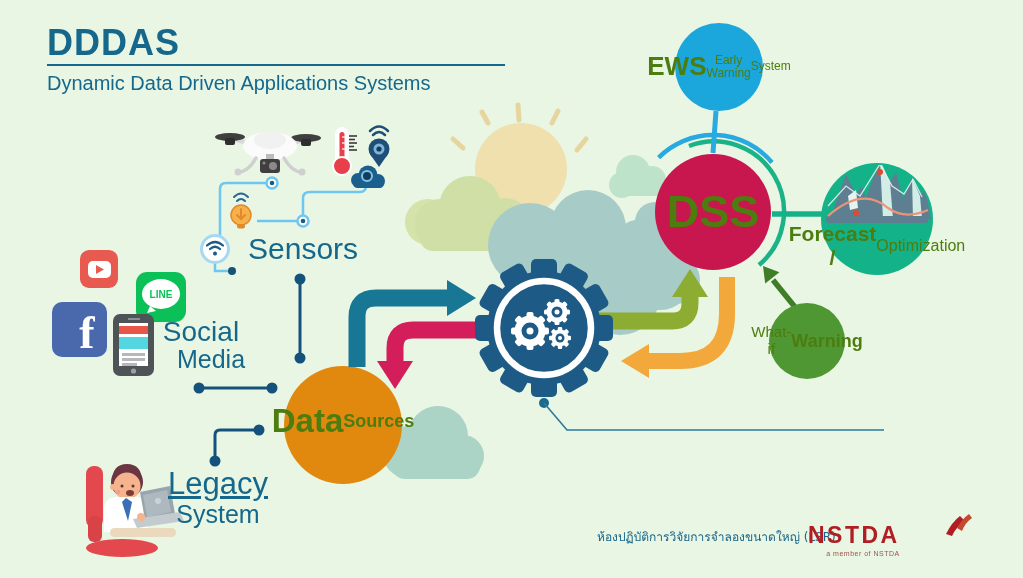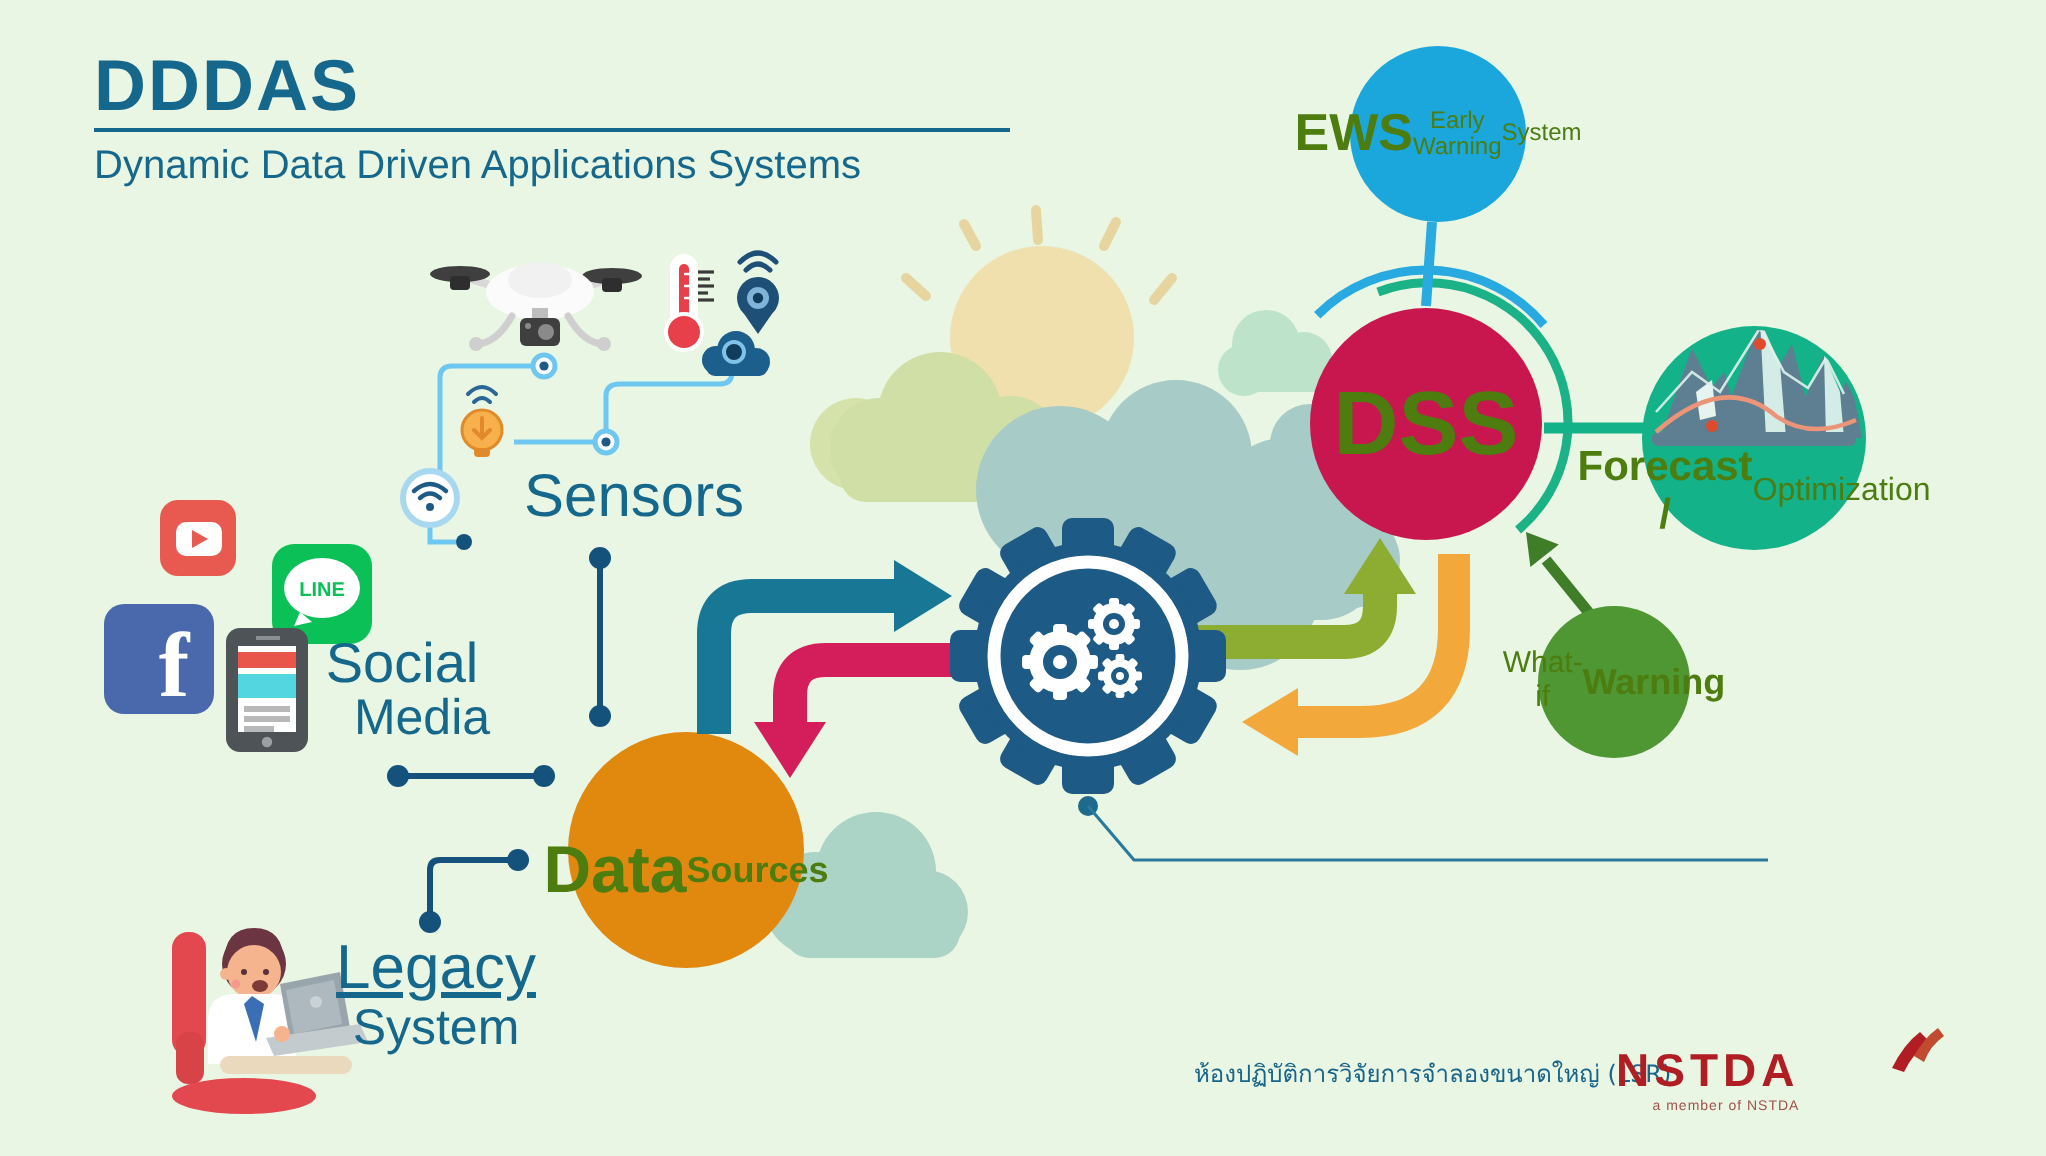--- a/index.html
+++ b/index.html
@@ -350,33 +350,33 @@
     <g>
       <path d="M946,534 Q952,522 960,516 L965,521 Q956,527 952,536 Z" fill="#b01e23"></path>
       <path d="M957,528 Q962,519 969,514 L972,518 Q965,523 962,531 Z" fill="#c24a30"></path>
     </g>
   </svg>
 
   <div class="abs teal title" style="left:47px;top:22px;">DDDAS</div>
   <div class="title-rule"></div>
   <div class="abs teal subtitle" style="left:47px;top:72px;">Dynamic Data Driven Applications Systems</div>
 
-  <div class="lbl" style="left:262px;top:233px;font-size:30px;">Sensors</div>
+  <div class="lbl" style="left:248px;top:233px;font-size:30px;">Sensors</div>
 
   <div class="lbl center" style="left:155px;top:317px;width:92px;">
     <div style="font-size:28px;">Social</div>
     <div style="font-size:25px;padding-left:20px;">Media</div>
   </div>
 
   <div class="lbl center" style="left:168px;top:468px;width:100px;">
     <div style="font-size:31px;text-decoration:underline;">Legacy</div>
     <div style="font-size:25px;">System</div>
   </div>
 
-  <div class="circle-label" style="left:283px;top:400px;width:120px;height:70px;text-align:center;">
+  <div class="circle-label" style="left:283px;top:386px;width:120px;height:70px;text-align:center;">
     <div class="big" style="font-size:33px;">Data</div>
     <div class="big" style="font-size:18px;">Sources</div>
   </div>
 
   <div class="circle-label" style="left:673px;top:32px;width:92px;height:70px;">
     <div class="big" style="font-size:26px;">EWS</div>
     <div style="font-size:12px;">Early Warning</div>
     <div style="font-size:12px;">System</div>
   </div>
 

